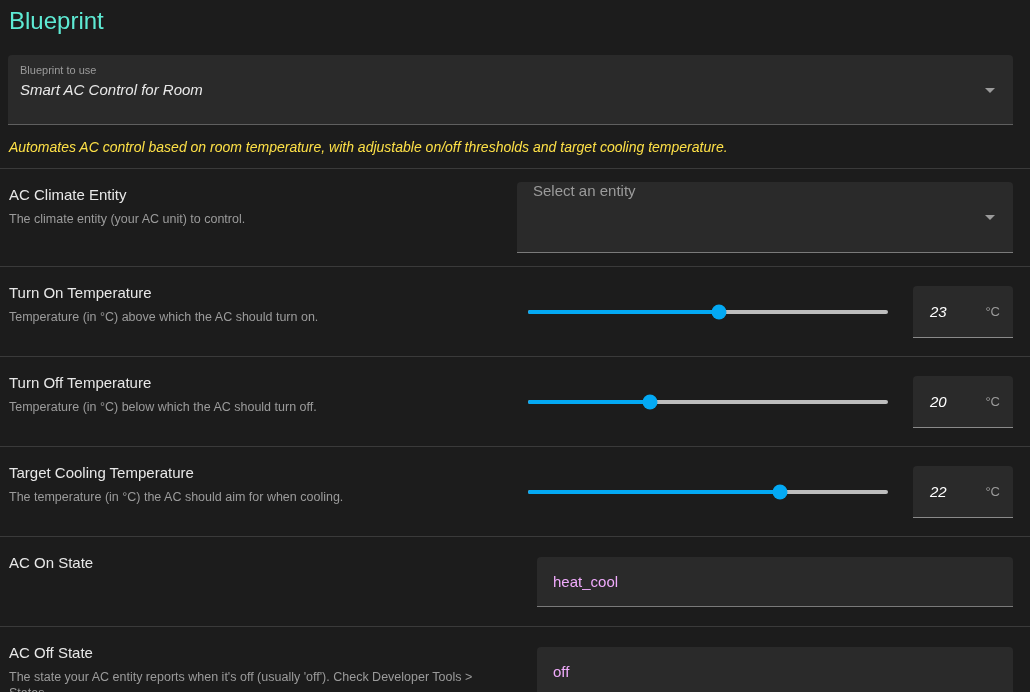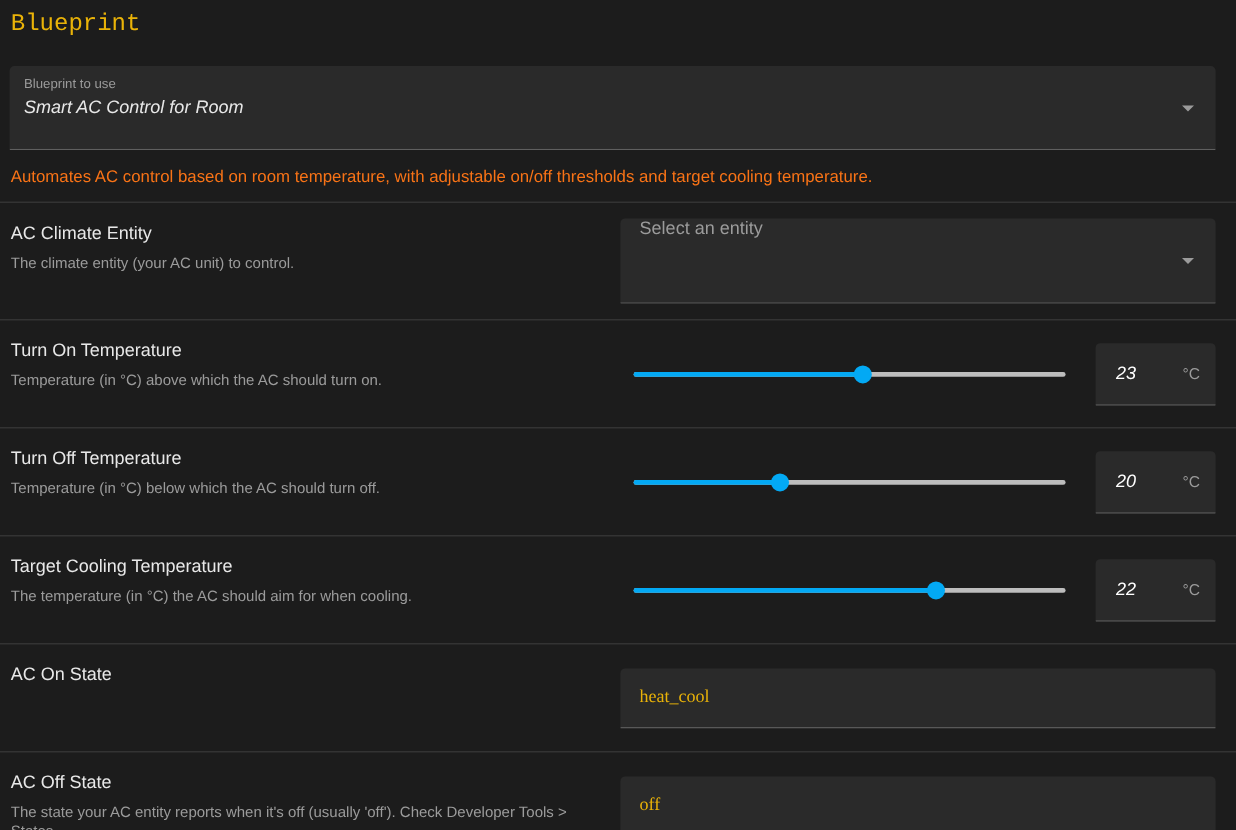--- a/index.html
+++ b/index.html
@@ -4,26 +4,25 @@
 <style>
   * { box-sizing: border-box; margin: 0; padding: 0; }
   html, body {
     width: 1030px; height: 692px;
     background: #1c1c1c;
     color: #e1e1e1;
     font-family: "Liberation Sans", sans-serif;
     overflow: hidden;
   }
   .page-title {
-    font-size: 20px;
+    font-size: 24px;
     font-weight: 400;
-    color: #eab308;
+    color: #5eead4;
     line-height: 26px;
     padding: 8px 0 0 9px;
-    font-family: Liberation Mono, monospace;
   }
   
   .blueprint-select {
     margin: 21px 17px 0 8px;
     height: 70px;
     background: #2a2a2a;
     border-bottom: 1px solid #5f5f5f;
     border-radius: 4px 4px 0 0;
     padding: 9px 40px 8px 12px;
     position: relative;
@@ -48,21 +47,22 @@
     margin-top: -2px;
     width: 0; height: 0;
     border-left: 5px solid transparent;
     border-right: 5px solid transparent;
     border-top: 5px solid #9b9b9b;
   }
   .blueprint-desc {
     margin: 13px 17px 0 9px;
     font-size: 14px;
     line-height: 18px;
-    color: #f97316;
+    color: #fde047;
+    font-style: italic;
   }
   
   .rows { margin-top: 12px; }
   .row {
     display: flex;
     align-items: center;
     min-height: 90px;
     border-top: 1px solid #3a3a3a;
     padding: 13px 17px 13px 9px;
   }
@@ -155,25 +155,26 @@
   .number-box .num { font-size: 15px; color: #ffffff; font-style: italic; }
   .number-box .unit { font-size: 13px; color: #9b9b9b; }
   
   .text-field {
     flex: 1;
     height: 50px;
     background: #2a2a2a;
     border: none;
     border-bottom: 1px solid #7a7a7a;
     border-radius: 4px 4px 0 0;
-    color: #eab308;
-    font-size: 15px;
-    font-family: Liberation Serif, serif;
+    color: #f0abfc;
+    font-size: 15px;
+    font-family: Liberation Sans, sans-serif;
     padding: 0 16px;
     outline: none;
+    margin-left: 20px;
   }
 </style>
 </head>
 <body>
 
 <div class="page-title">Blueprint</div>
 
 <div class="blueprint-select">
   <div class="field-label">Blueprint to use</div>
   <div class="field-value">Smart AC Control for Room</div>

